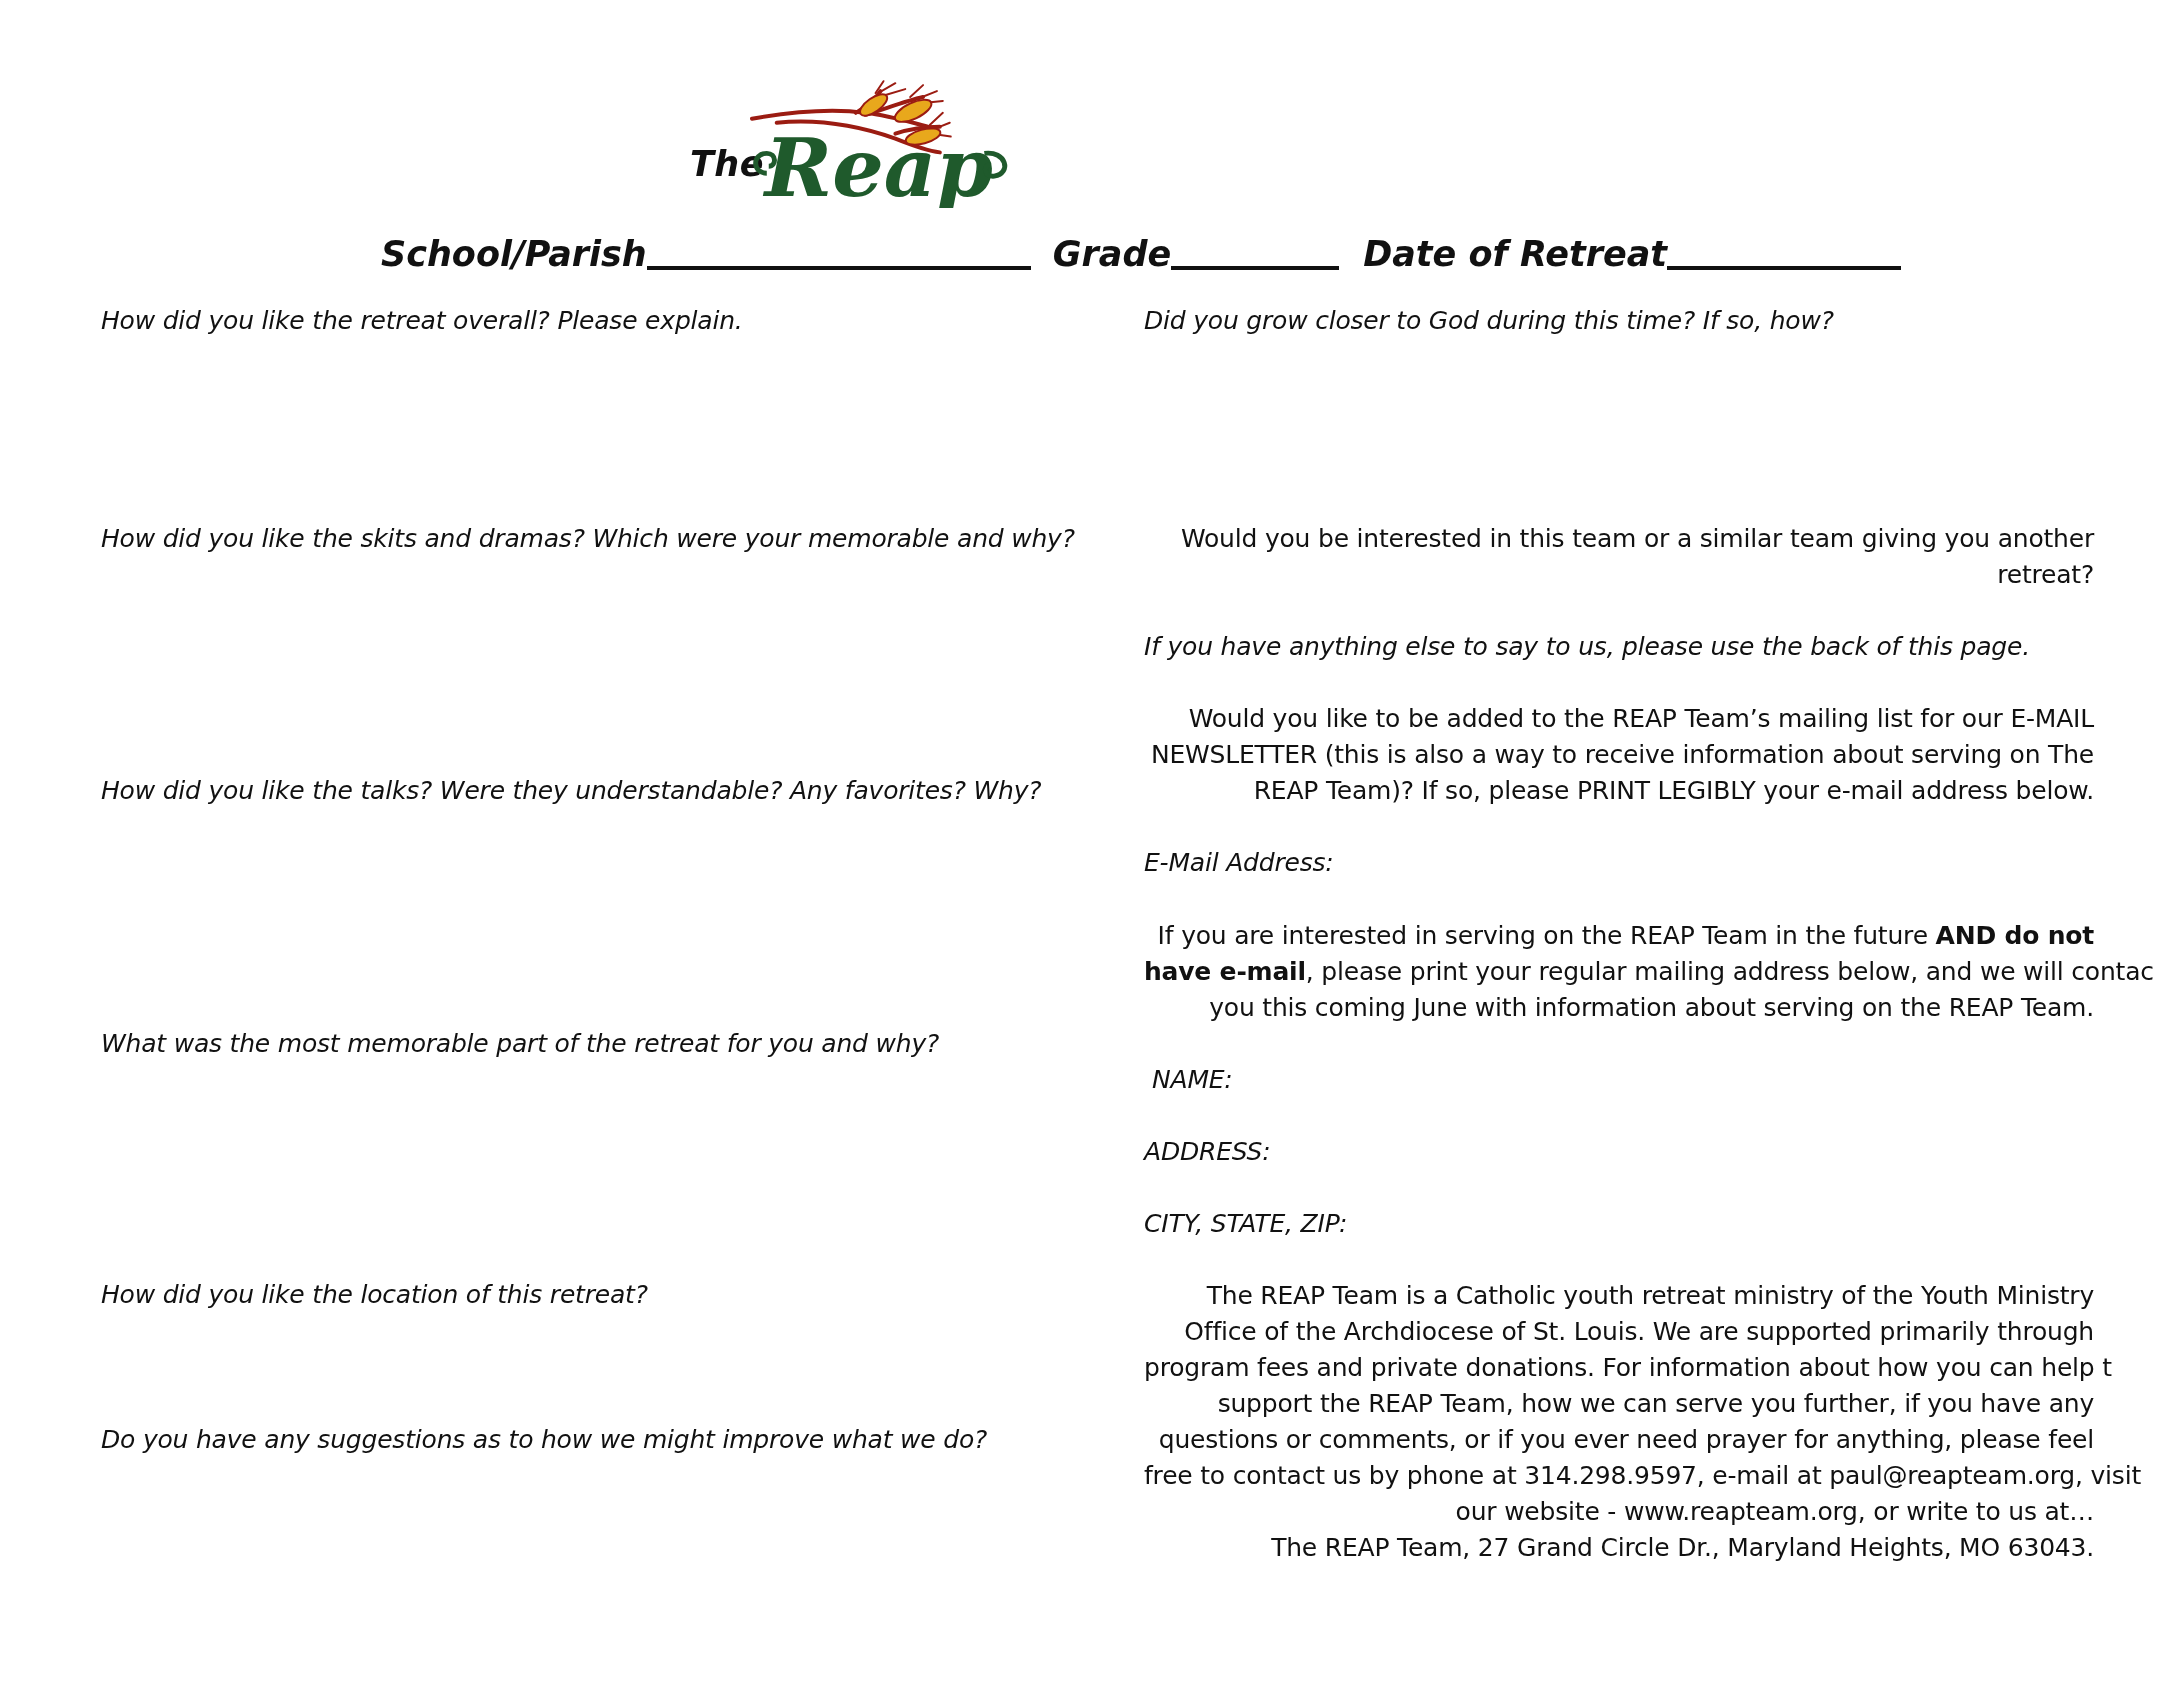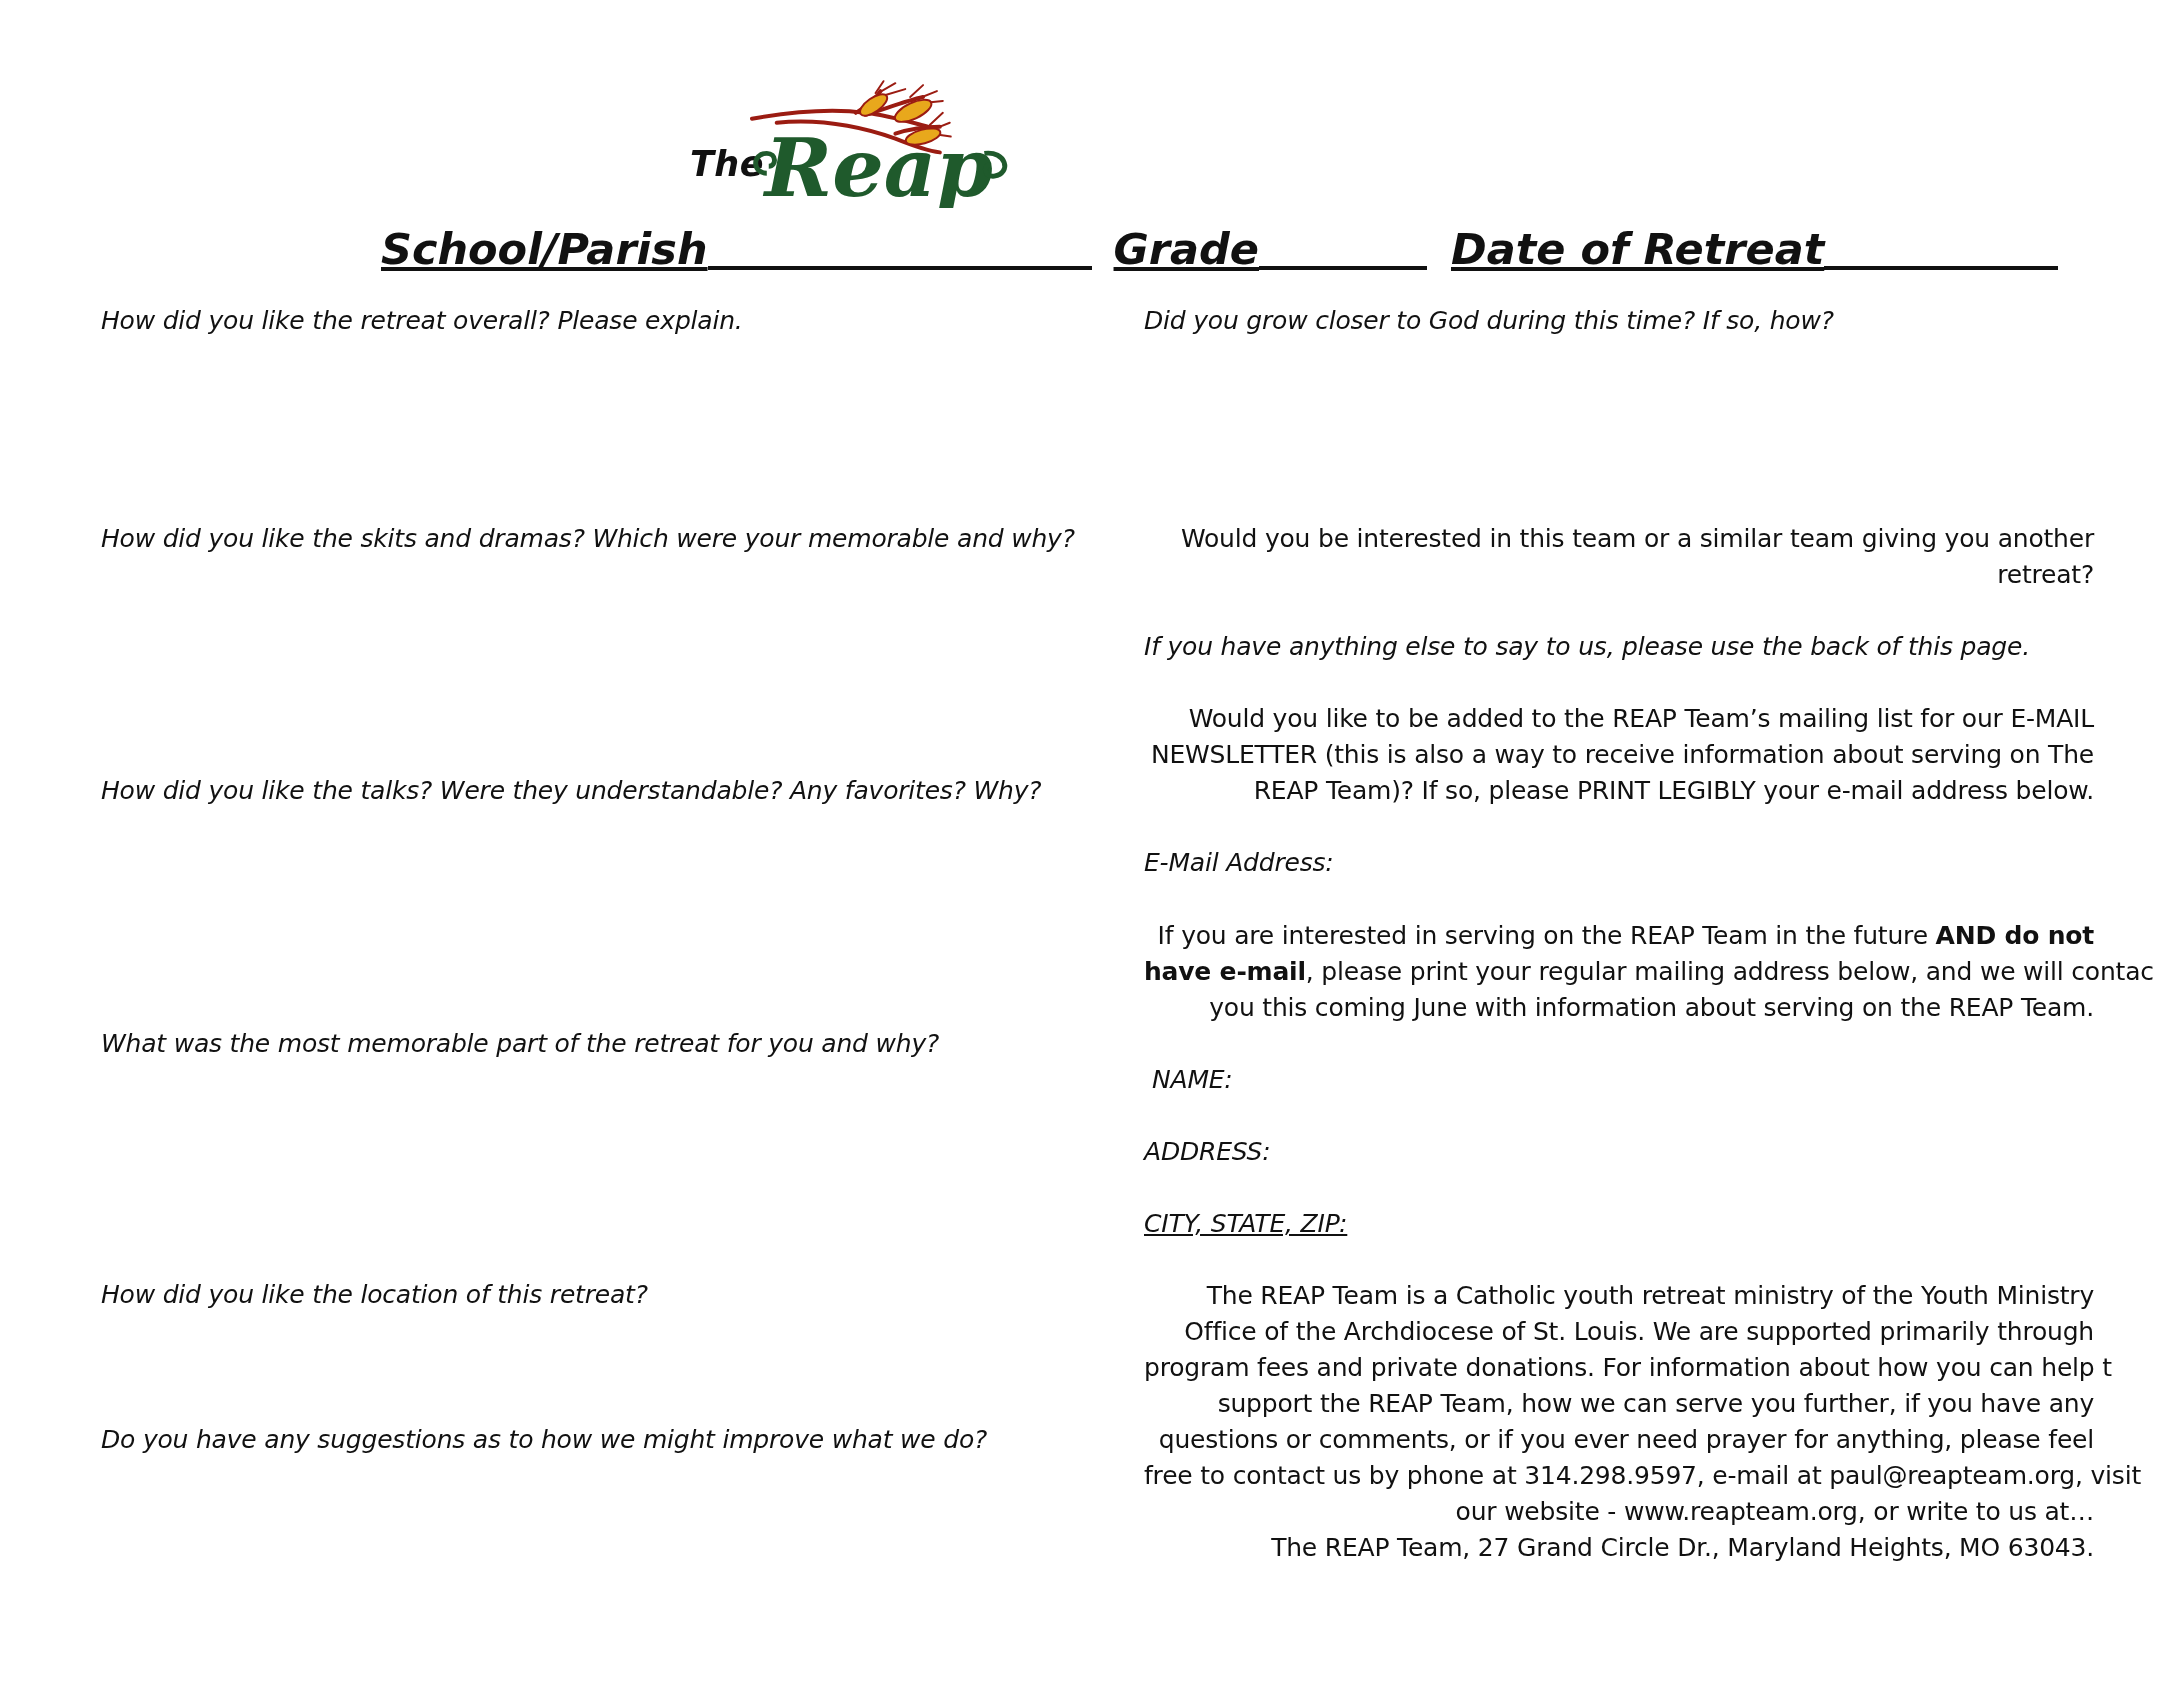--- a/index.html
+++ b/index.html
@@ -49,24 +49,23 @@
       width: 272px;
       height: 129px;
     }
     
     .fields-row {
       position: absolute;
       left: 381px; top: 224px;
       height: 50px;
       display: flex;
       align-items: flex-end;
-      font-size: 43px;
+      font-size: 35px;
       font-weight: bold;
       font-style: italic;
-      text-decoration: underline;
     }
     .field-label { white-space: nowrap; }
     .field-line {
       display: inline-block;
       border-bottom: 4px solid #111;
       height: 36px;
       margin-bottom: 4px;
     }
     .field-line.school { width: 384px; margin-right: 22px; }
     .field-line.grade { width: 168px; margin-right: 24px; }
@@ -174,21 +173,21 @@
   <div class="q col-right" style="top:845px;">E-Mail Address:</div>
 
   <div class="para" style="top:918px;">
     <span class="line"><span>If you are interested in serving on the REAP Team in the future </span><span class="bold">AND do not</span></span>
     <span class="line"><span class="bold">have e-mail</span><span>, please print your regular mailing address below, and we will contac</span></span>
     <span class="line">you this coming June with information about serving on the REAP Team.</span>
   </div>
 
   <div class="q col-right" style="top:1062px;margin-left:8px;">NAME:</div>
   <div class="q col-right" style="top:1134px;">ADDRESS:</div>
-  <div class="q col-right" style="top:1206px;text-decoration:underline;">CITY, STATE, ZIP:</div>
+  <div class="q col-right" style="top:1206px;">CITY, STATE, ZIP:</div>
 
   <div class="para" style="top:1278px;">
     <span class="line">The REAP Team is a Catholic youth retreat ministry of the Youth Ministry</span>
     <span class="line">Office of the Archdiocese of St. Louis.  We are supported primarily through</span>
     <span class="line">program fees and private donations.  For information about how you can help t</span>
     <span class="line">support the REAP Team, how we can serve you further, if you have any</span>
     <span class="line">questions or comments, or if you ever need prayer for anything, please feel</span>
     <span class="line">free to contact us by phone at 314.298.9597, e-mail at paul@reapteam.org, visit</span>
     <span class="line">our website - www.reapteam.org, or write to us at…</span>
     <span class="line">The REAP Team, 27 Grand Circle Dr., Maryland Heights, MO  63043.</span>

